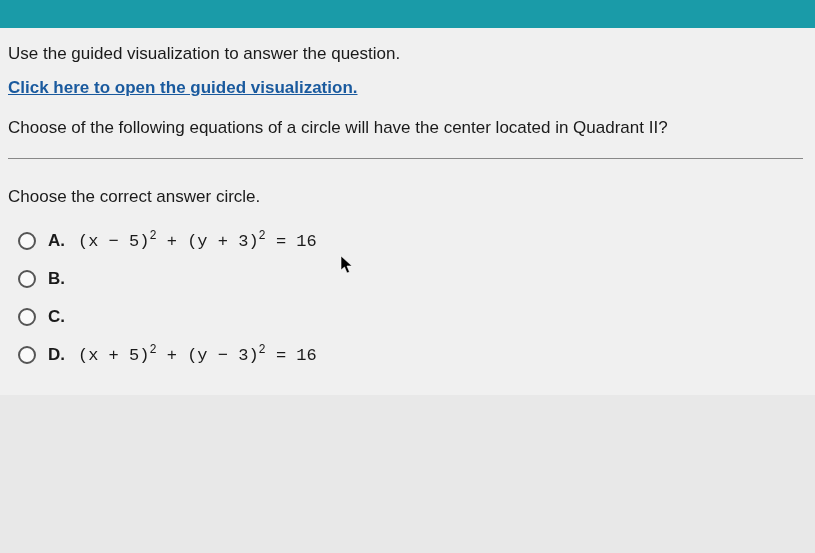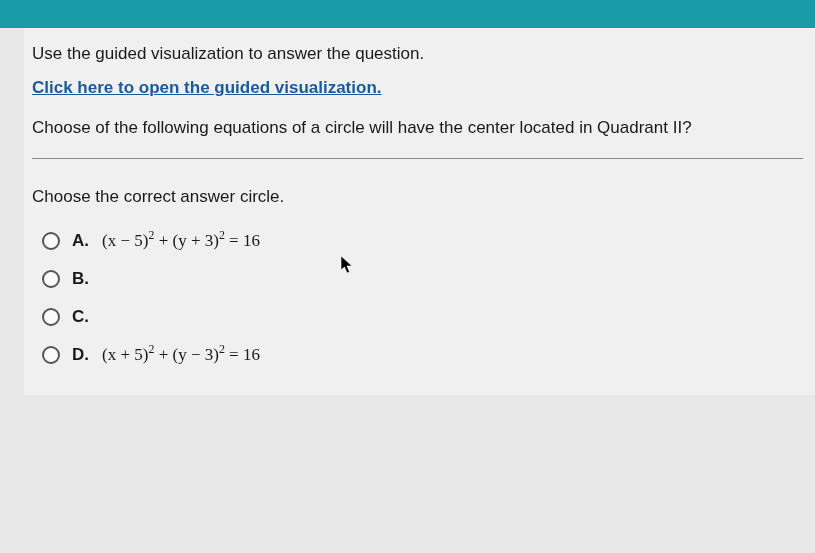--- a/index.html
+++ b/index.html
@@ -23,21 +23,20 @@
       font-size: 13px;
       display: flex;
       align-items: center;
       justify-content: flex-end;
       padding-right: 12px;
       overflow: hidden;
     }
     .content {
       background: #f0f0f0;
       padding: 16px 12px 12px 8px;
-      margin-left: 24px;
     }
     .instruction {
       font-size: 17px;
       color: #1a1a1a;
       margin-bottom: 14px;
     }
     .link {
       color: #1a5a9e;
       text-decoration: underline;
       font-size: 17px;
@@ -81,21 +80,21 @@
       background: #fafafa;
       cursor: pointer;
       flex-shrink: 0;
     }
     .option-letter {
       font-weight: bold;
       margin-right: 10px;
       min-width: 20px;
     }
     .equation {
-      font-family: Liberation Serif, serif;
+      font-family: Liberation Mono, monospace;
     }
     sup {
       font-size: 0.7em;
       vertical-align: super;
       line-height: 0;
     }
     .cursor {
       position: absolute;
       left: 340px;
       top: 255px;

